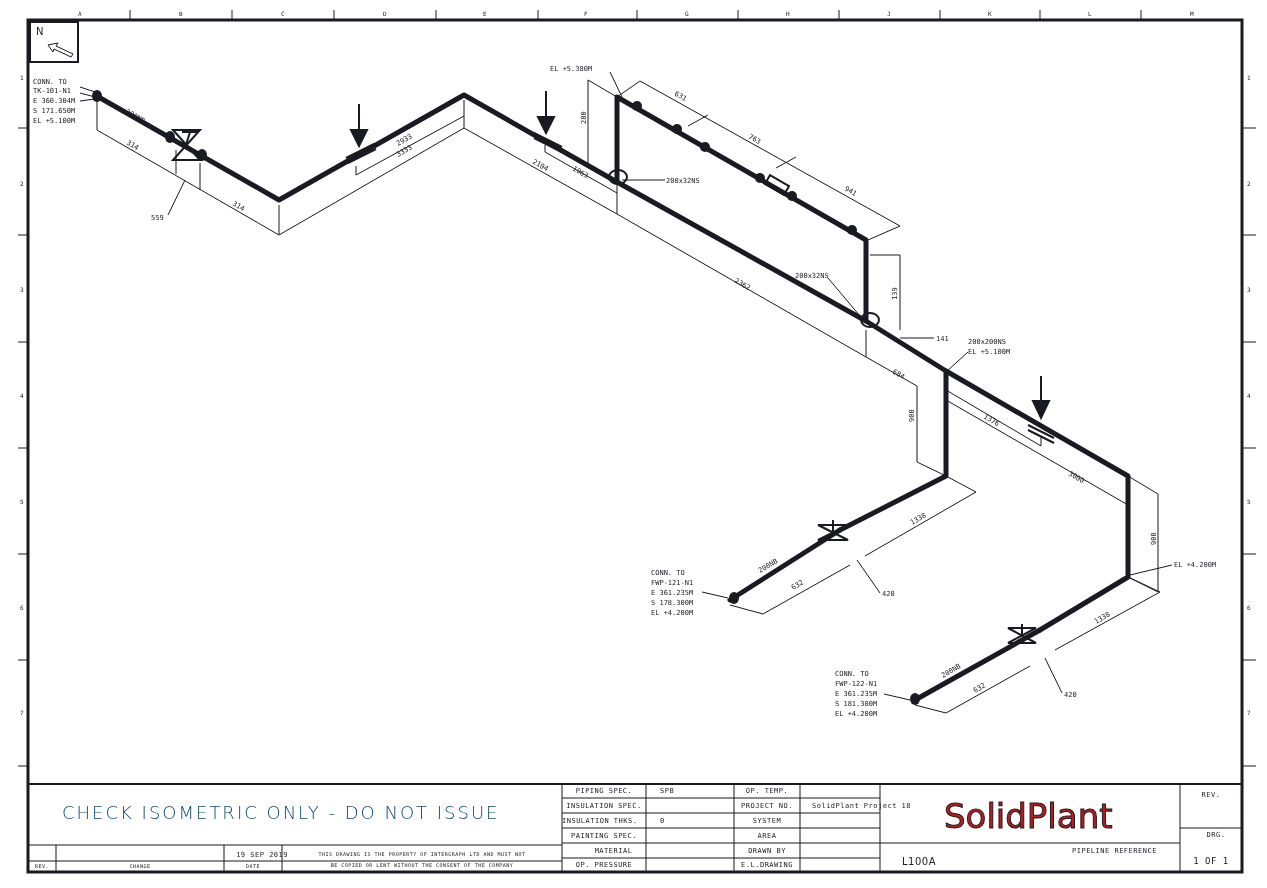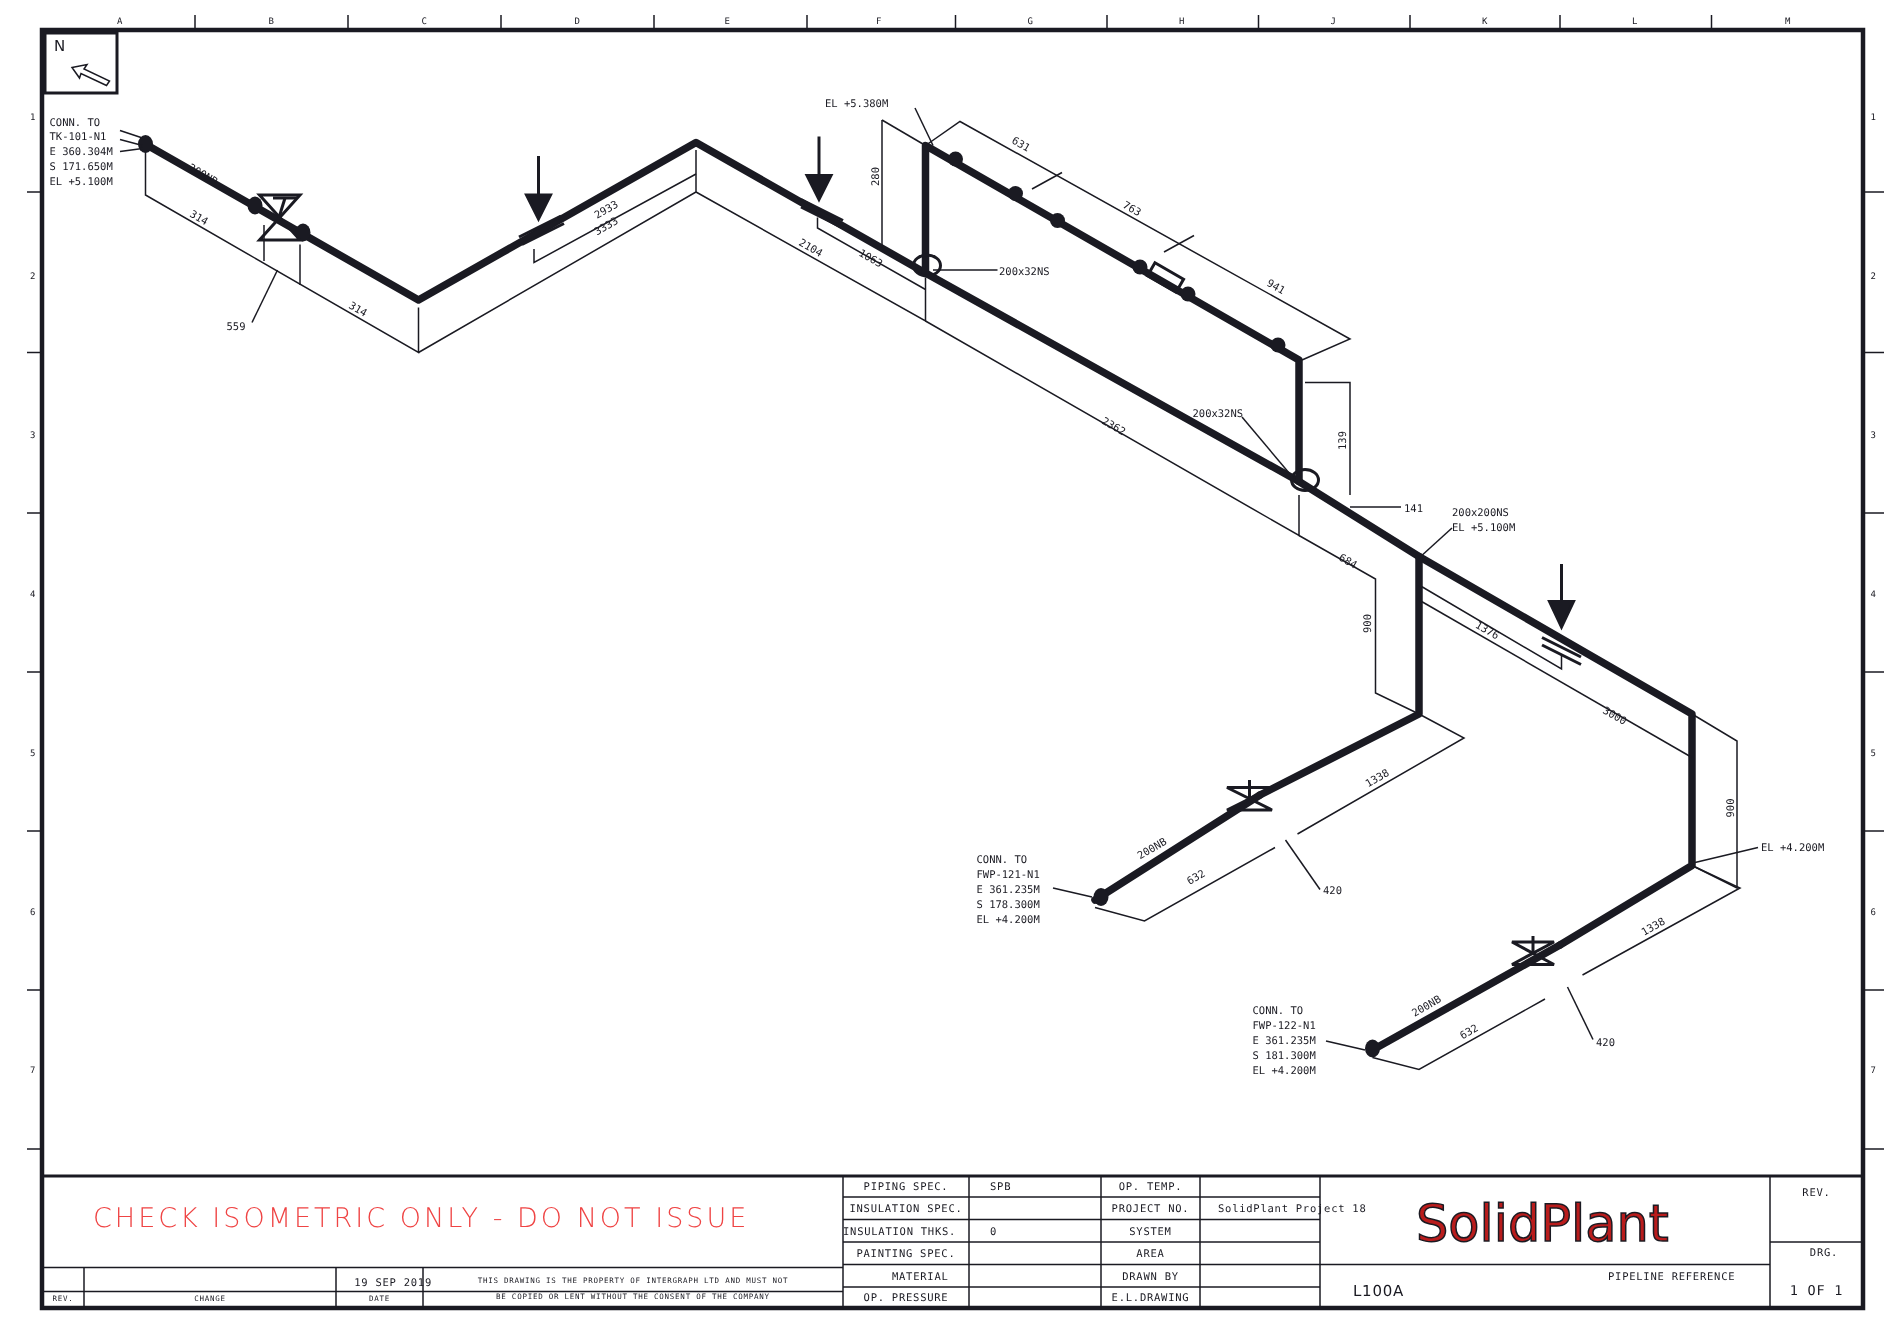--- a/index.html
+++ b/index.html
@@ -2,21 +2,21 @@
 <html><head>
   <meta charset="utf-8">
   <style>
     html, body { margin: 0; padding: 0; background: #ffffff; }
     body { width: 1267px; height: 888px; position: relative; overflow: hidden;
            font-family: "DejaVu Sans Mono", monospace; color: #1a1a22; }
     #sheet { position: absolute; left: 0; top: 0; width: 1267px; height: 888px; }
     .tb-text { position: absolute; font-family: "DejaVu Sans Mono", monospace; font-size: 7px; letter-spacing: 0.5px; white-space: nowrap; color: #1a1a22; }
     .cell-label { text-align: center; }
     #check-note { position: absolute; left: 62px; top: 802px; font-family: "DejaVu Sans", sans-serif;
-                  font-size: 18px; letter-spacing: 2px; font-weight: 300; color: #ef4444; }
+                  font-size: 18px; letter-spacing: 2px; font-weight: 300; color: #0c4a6e; }
     #logo { position: absolute; left: 944px; top: 796px; font-family: "DejaVu Sans", sans-serif;
             font-size: 34px; color: #b91c1c; -webkit-text-stroke: 1px #1a1a22; letter-spacing: 0px; }
     svg text { font-family: "DejaVu Sans Mono", monospace; fill: #1a1a22; }
   </style>
 </head>
 <body>
 
 <div id="sheet">
 
   <svg width="1267" height="888" viewBox="0 0 1267 888" style="position:absolute;left:0;top:0;">

